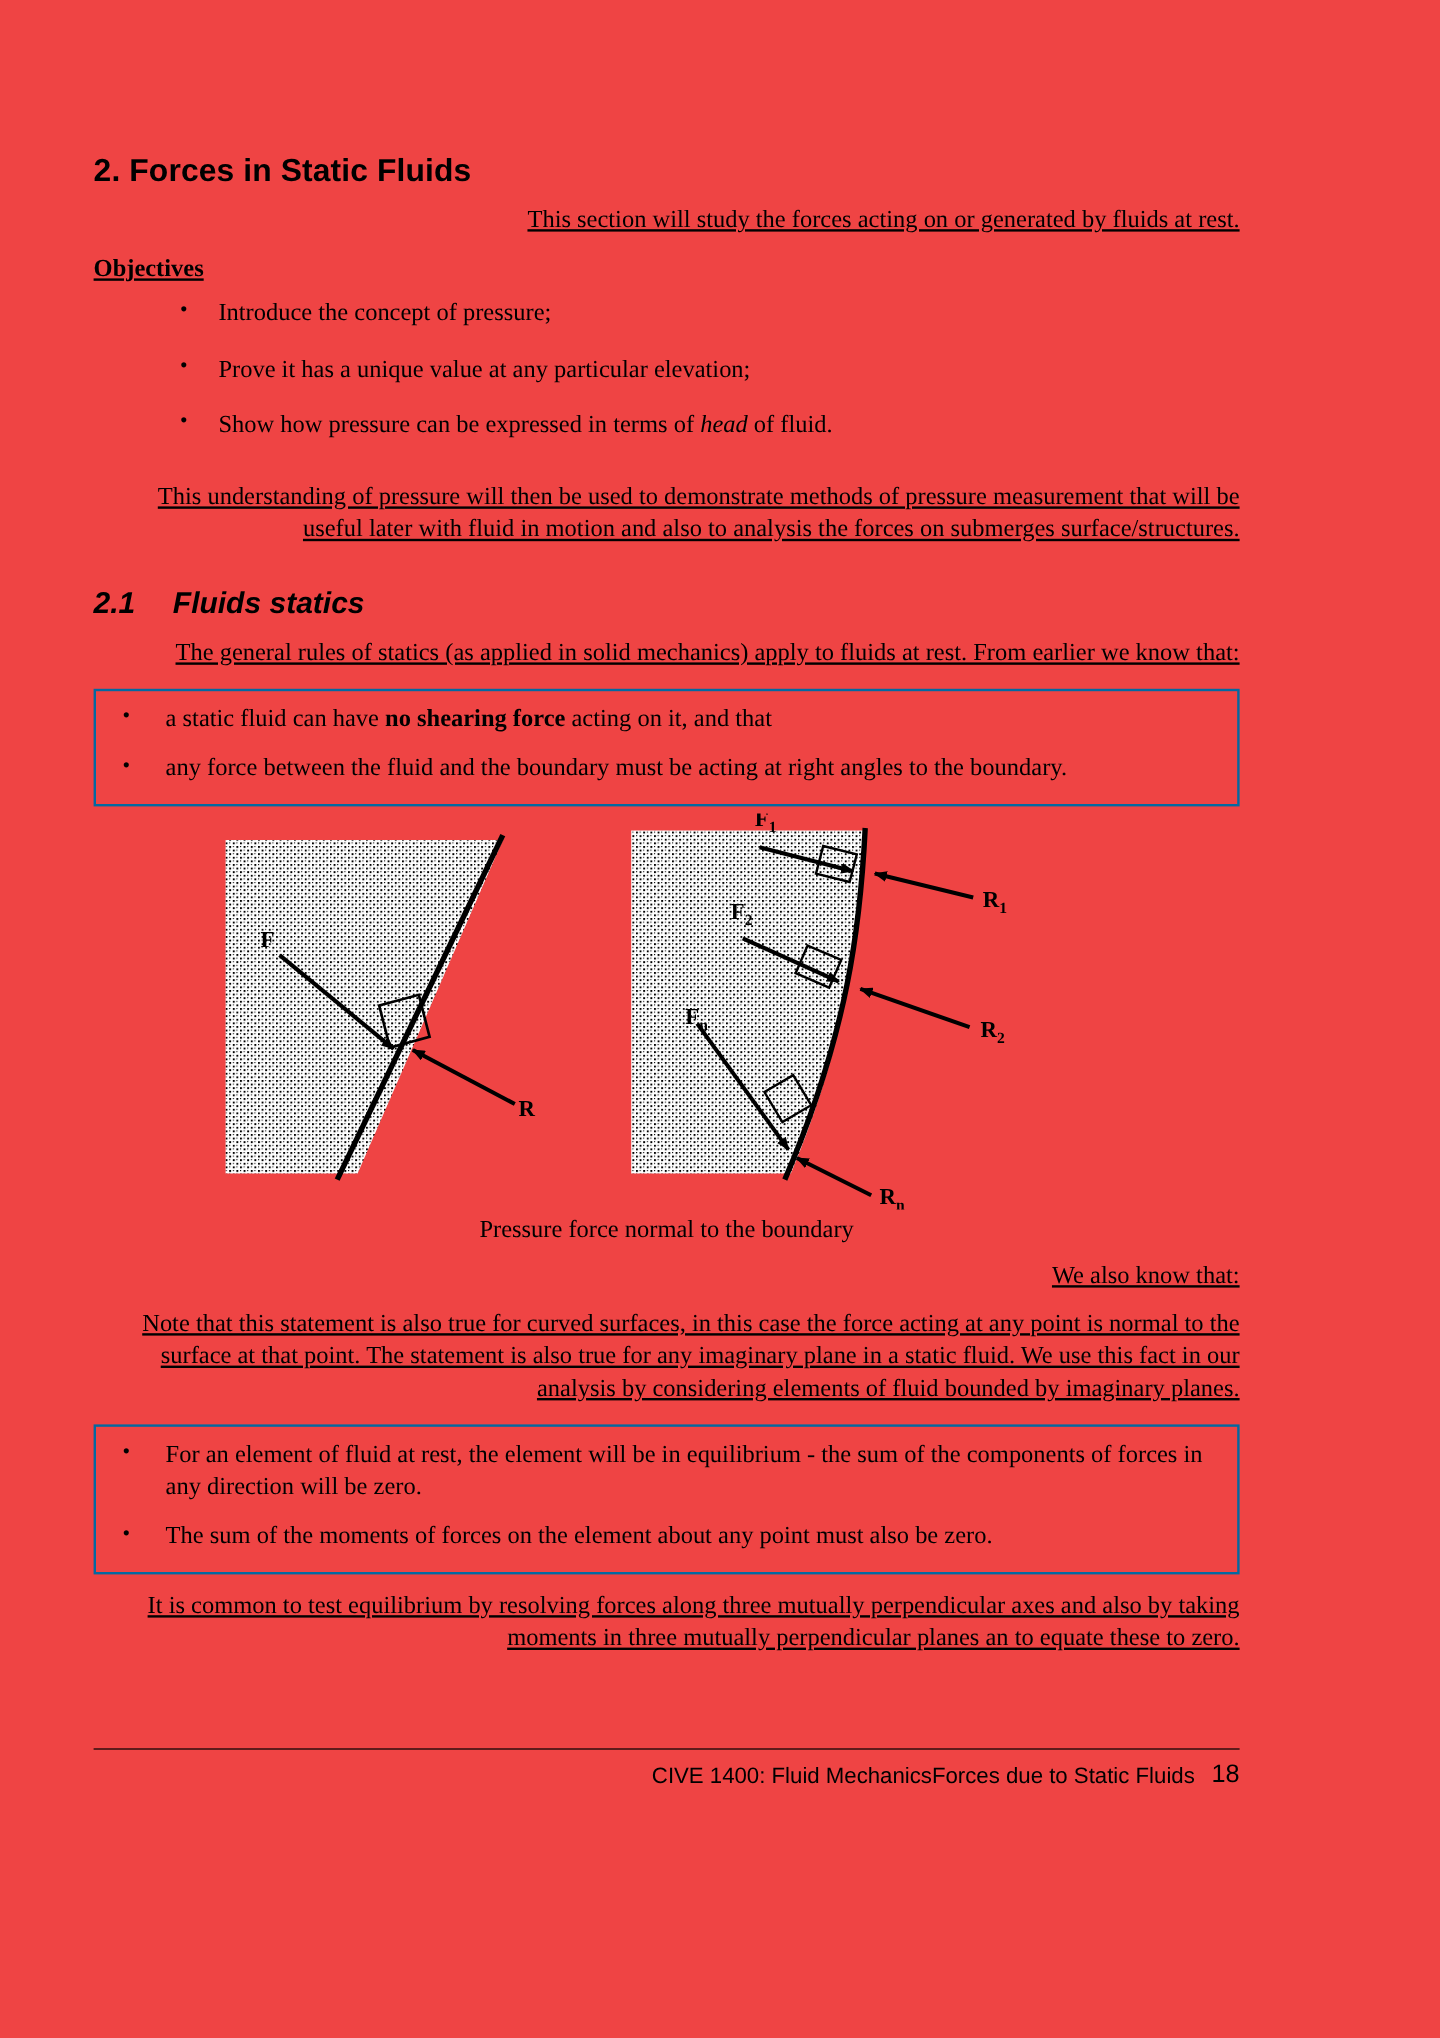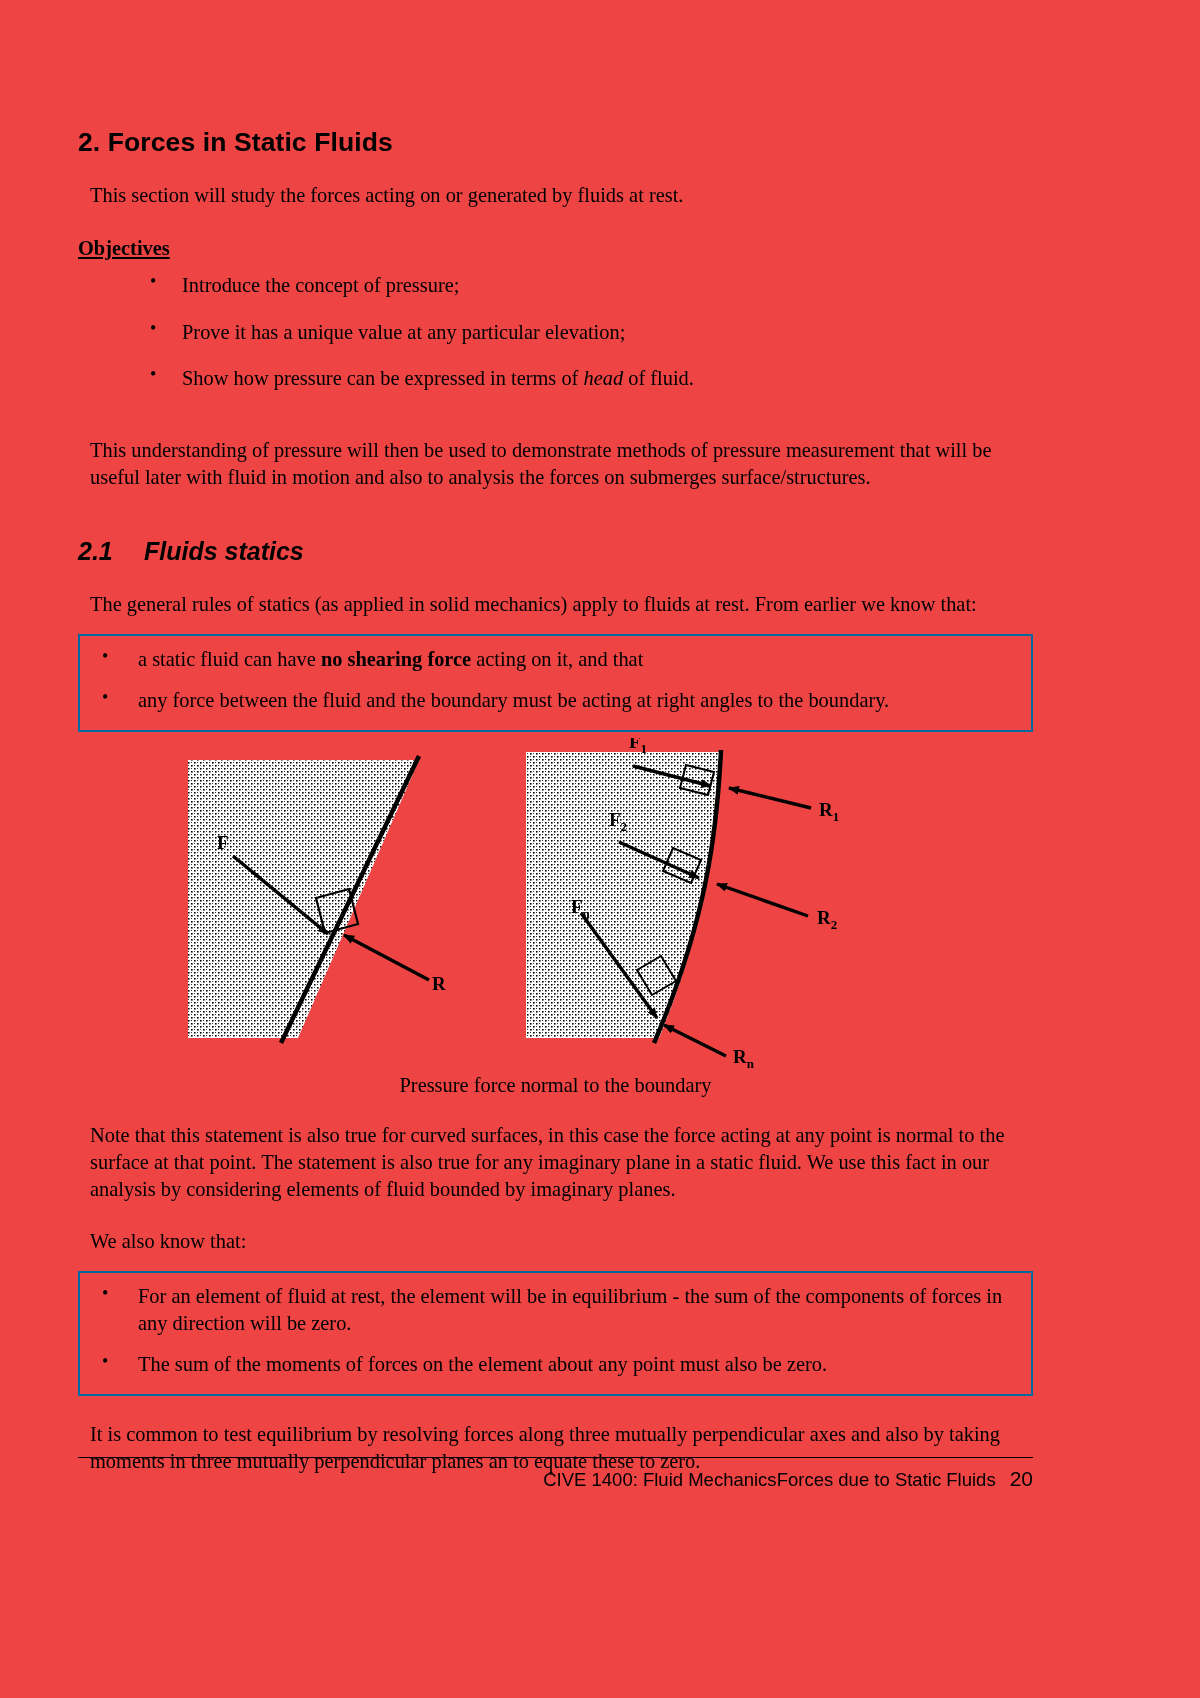--- a/index.html
+++ b/index.html
@@ -44,23 +44,24 @@
     margin: 0;
     padding-top: 34px;
     line-height: 1.15;
   }
   .h-sub .num { display: inline-block; width: 66px; }
 
   
   p.body {
     font-size: 20.4px;
     line-height: 1.33;
-    margin: 12px;
+    margin: 0;
     padding-top: 13px;
-    text-align: left;
+    text-align: right;
+    text-decoration: underline;
   }
   .objectives {
     font-size: 20.4px;
     font-weight: bold;
     text-decoration: underline;
     margin: 0;
     padding-top: 16px;
   }
 
   
@@ -245,38 +246,38 @@
             <tspan>R</tspan><tspan dy="5" font-size="13">2</tspan>
           </text>
           <text x="212" y="325" font-family="'Liberation Serif', serif" font-size="19" font-weight="bold">
             <tspan>R</tspan><tspan dy="5" font-size="13">n</tspan>
           </text>
         </g>
       </svg>
       <div class="fig-caption">Pressure force normal to the boundary</div>
     </div>
 
+    <p class="body">We also know that:</p>
+
     <p class="body">Note that this statement is also true for curved surfaces, in this case the force acting at any point is normal to the surface at that point. The statement is also true for any imaginary plane in a static fluid. We use this fact in our analysis by considering elements of fluid bounded by imaginary planes.</p>
-
-    <p class="body">We also know that:</p>
 
     <div class="rule-box">
       <ul>
         <li>For an element of fluid at rest, the element will be in equilibrium - the sum of the components of forces in any direction will be zero.</li>
         <li>The sum of the moments of forces on the element about any point must also be zero.</li>
       </ul>
     </div>
 
     <p class="body">It is common to test equilibrium by resolving forces along three mutually perpendicular axes and also by taking moments in three mutually perpendicular planes an to equate these to zero.</p>
 
   </div>
 
   <div class="footer">
     <div class="footer-rule"></div>
     <div class="footer-row">
       <div>CIVE 1400: Fluid Mechanics</div>
       <div class="footer-right">
         <span>Forces due to Static Fluids</span>
-        <span class="page-num">20</span>
+        <span class="page-num">18</span>
       </div>
     </div>
   </div>
 </div>
 
 </body></html>

